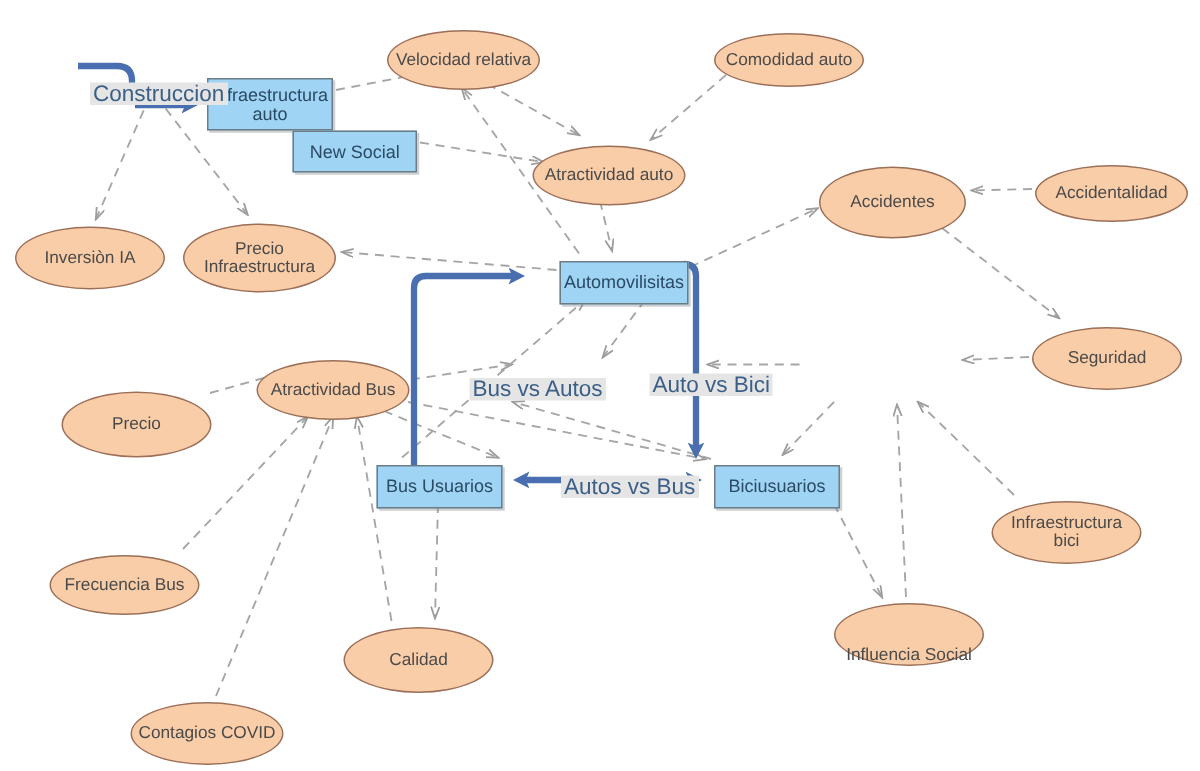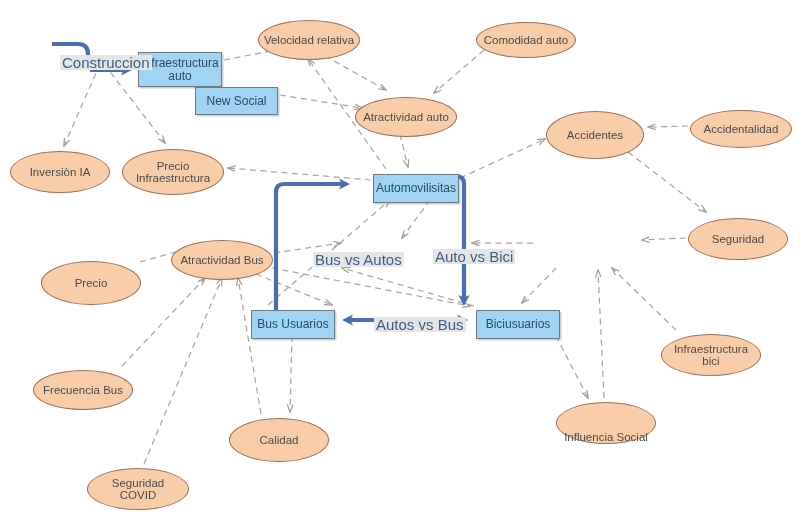--- a/index.html
+++ b/index.html
@@ -201,21 +201,21 @@
     <div class="node node-ellipse" style="left:33px;top:366px;width:100px;height:40px;">
       <span class="node-label">Frecuencia Bus</span>
     </div>
     <div class="node node-ellipse" style="left:556px;top:398px;width:100px;height:42px;align-items:flex-end;">
       <span class="node-label">Influencia Social</span>
     </div>
     <div class="node node-ellipse" style="left:229px;top:414px;width:100px;height:44px;align-items:center;">
       <span class="node-label">Calidad</span>
     </div>
     <div class="node node-ellipse" style="left:87px;top:464px;width:102px;height:42px;">
-      <span class="node-label">Seguridad COVID</span>
+      <span class="node-label">Contagios COVID</span>
     </div>
 
     <div class="node node-box" style="left:138px;top:48px;width:84px;height:35px;">
       <span class="node-label">Infraestructura
 auto</span>
     </div>
     <div class="node node-box" style="left:195px;top:83px;width:83px;height:28px;">
       <span class="node-label">New Social</span>
     </div>
     <div class="node node-box" style="left:373px;top:170px;width:86px;height:29px;">

